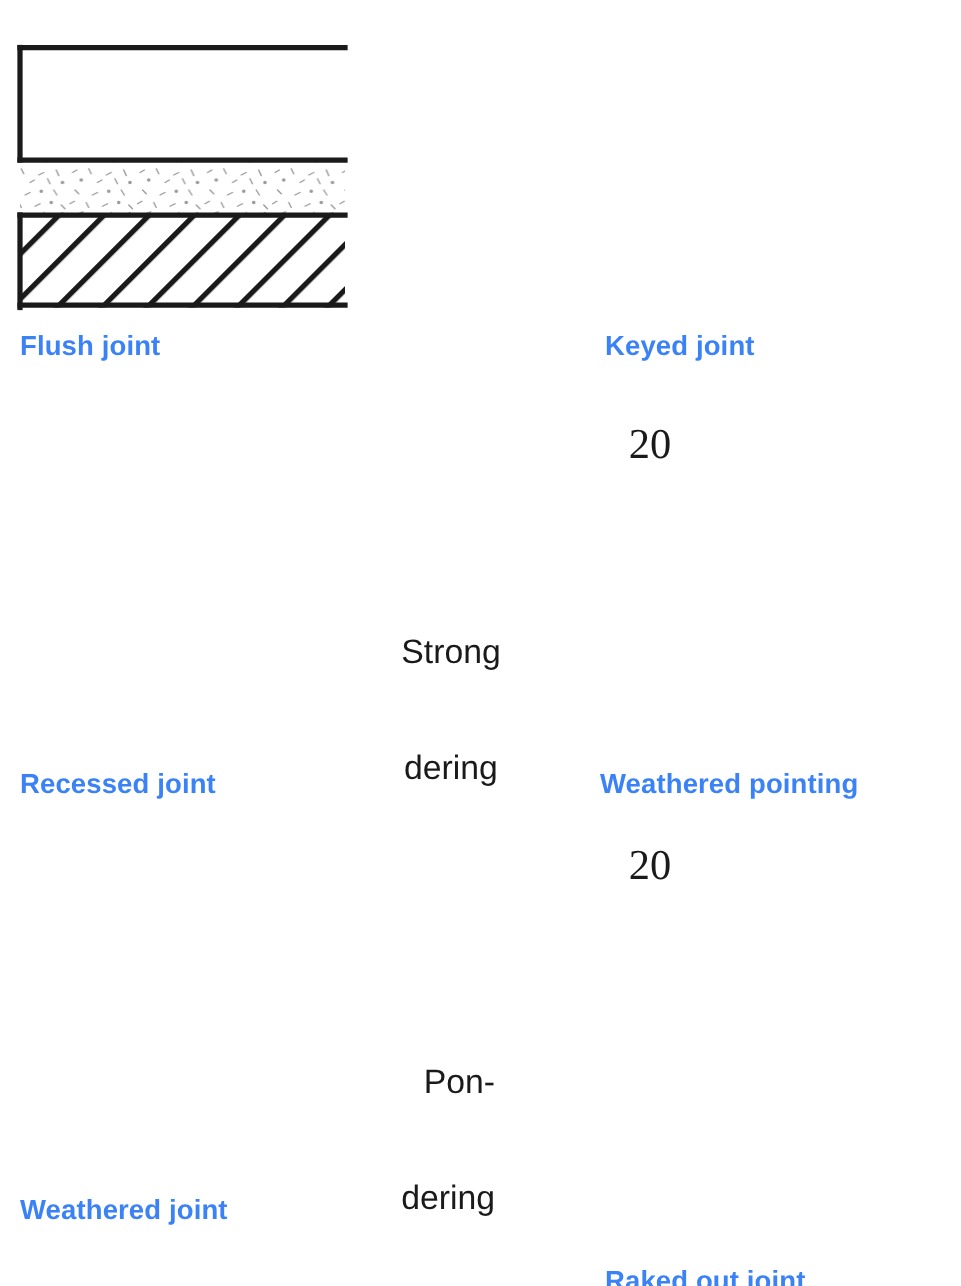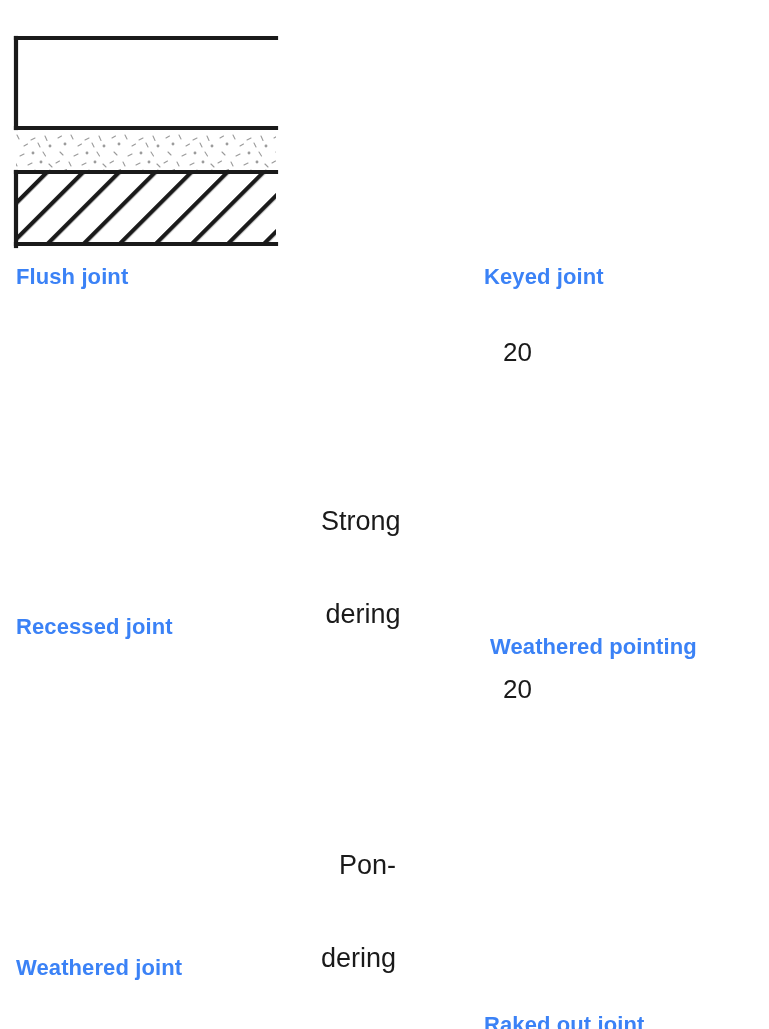--- a/index.html
+++ b/index.html
@@ -34,22 +34,22 @@
     font-family: "Liberation Sans", sans-serif;
     font-size: 27px;
     font-weight: 400;
     color: #1a1a1a;
     line-height: 1.15;
     text-align: left;
     white-space: pre;
   }
   .dimlabel {
     position: absolute;
-    font-family: Liberation Sans, sans-serif;
-    font-size: 26px;
+    font-family: Liberation Serif, serif;
+    font-size: 34px;
     font-weight: 400;
     color: #1a1a1a;
   }
 </style>
 </head>
 <body>
 
 
 
 <svg id="figure" viewBox="0 0 769 1029" xmlns="http://www.w3.org/2000/svg">
@@ -257,37 +257,37 @@
     <circle cx="502" cy="836" r="8" fill="#1a1a1a">
   </circle></line></line></rect></rect></rect></rect></line></rect></g>
 
 
 
 <div class="dimlabel" style="left:503px; top:337px;">20</div>
 
 <div class="dimlabel" style="left:503px; top:674px;">20</div>
 
 
-<div class="annot" style="left:321px; top:444px; text-align:right;">
+<div class="annot" style="left:321px; top:444px; text-align:center;">
   <div>Strong</div>
   <div>dering</div>
 </div>
 
 <div class="annot" style="left:321px; top:788px; text-align:right;">
   <div>Pon-</div>
   <div>dering</div>
 </div>
 
 
 <div class="caption" style="left:16px; top:264px;">Flush joint</div>
 
 <div class="caption" style="left:484px; top:264px;text-align:center;">Keyed joint</div>
 
 <div class="caption" style="left:16px; top:614px;text-align:right;">Recessed joint</div>
 
-<div class="caption" style="left:490px; top:614px;margin-top:20px;">Weathered pointing</div>
+<div class="caption" style="left:480px; top:614px;">Weathered pointing</div>
 
 <div class="caption" style="left:16px; top:955px;">Weathered joint</div>
 
 <div class="caption" style="left:484px; top:1012px;">Raked out joint</div>
 
 
 
 
 </body></html>

